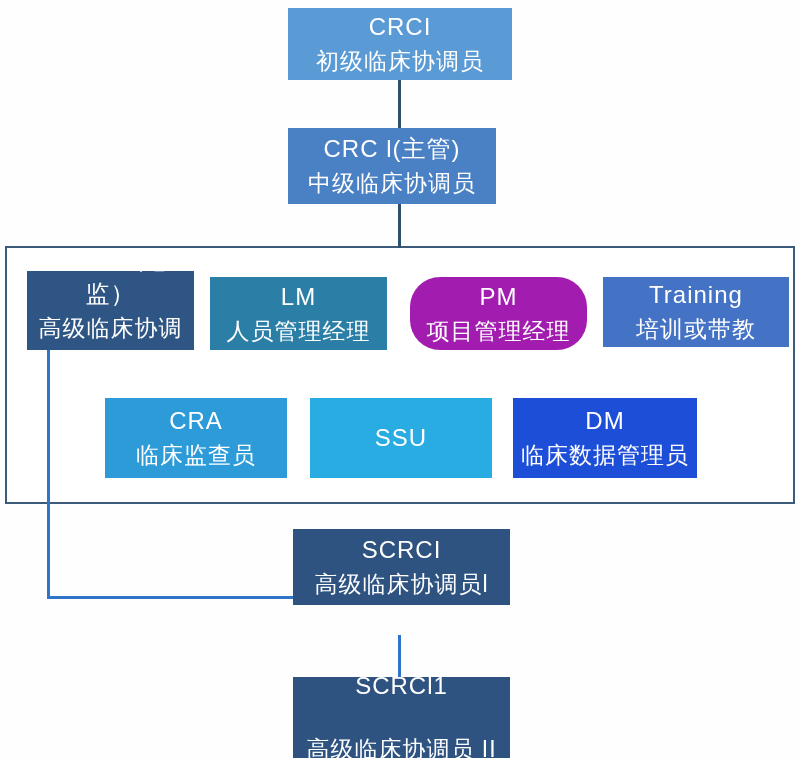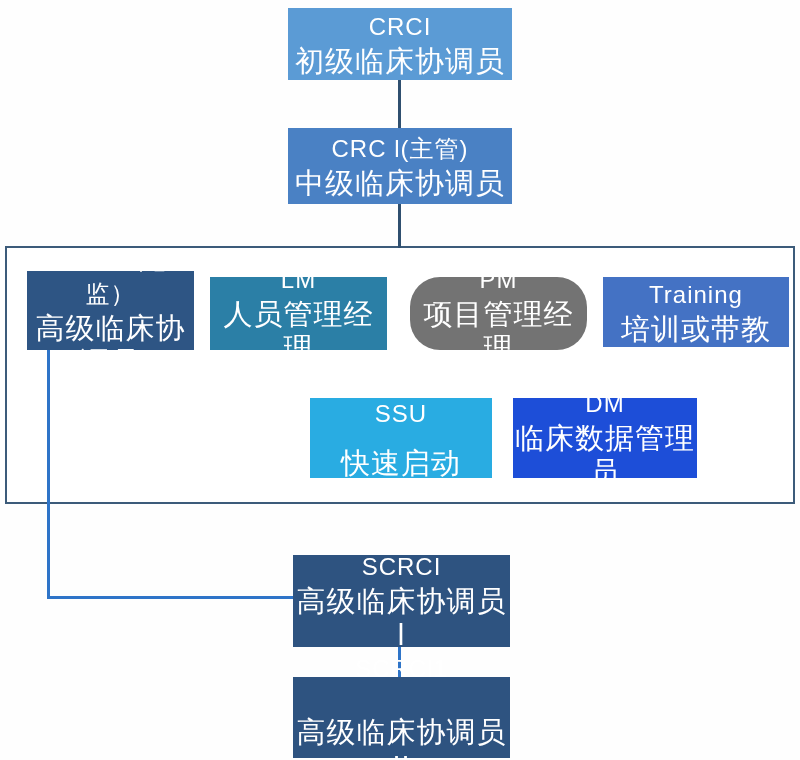--- a/index.html
+++ b/index.html
@@ -22,33 +22,33 @@
     flex-direction: column;
     align-items: center;
     justify-content: center;
     text-align: center;
     line-height: 34px;
     font-size: 23px;
     letter-spacing: 1px;
     z-index: 3;
   }
   .node .code { font-size: 24px; }
-  .node .label { font-size: 29px; }
+  .node .label { font-size: 23px; }
 
   
   #n-crci    { left: 288px; top: 8px;   width: 224px; height: 72px; }
-  #n-crc1    { left: 288px; top: 128px; width: 224px; height: 76px; }
+  #n-crc1    { left: 288px; top: 128px; width: 208px; height: 76px; }
   #n-scrc    { left: 27px;  top: 271px; width: 167px; height: 79px; }
   #n-lm      { left: 210px; top: 277px; width: 177px; height: 73px; }
   #n-pm      { left: 410px; top: 277px; width: 177px; height: 73px; }
   #n-training{ left: 603px; top: 277px; width: 186px; height: 70px; }
   #n-cra     { left: 105px; top: 398px; width: 182px; height: 80px; }
   #n-ssu     { left: 310px; top: 398px; width: 182px; height: 80px; gap: 15px; }
   #n-dm      { left: 513px; top: 398px; width: 184px; height: 80px; }
-  #n-scrci   { left: 293px; top: 555px; width: 217px; height: 92px; }
+  #n-scrci   { left: 293px; top: 529px; width: 217px; height: 76px; }
   #n-scrcl1  { left: 293px; top: 677px; width: 217px; height: 81px; gap: 29px; }
 
   
   #group-frame {
     position: absolute;
     left: 5px; top: 246px;
     width: 786px; height: 254px;
     border: 2px solid #3c5b7a;
     background: #ffffff;
     z-index: 1;
@@ -88,34 +88,37 @@
   <div class="node" id="n-lm" style="background: rgb(43, 127, 166);">
     <span class="code">LM</span>
     <span class="label">人员管理经理</span>
   </div>
 
   <div class="node" id="n-scrc" style="background: rgb(46, 85, 132);">
     <span class="code">SCRC（总监）</span>
     <span class="label">高级临床协调员</span>
   </div>
 
-  <div class="node" id="n-pm" style="background: #737373; border-radius: 30px;">
+  <div class="node" id="n-pm" style="background: #a21caf; border-radius: 30px;">
     <span class="code">PM</span>
     <span class="label">项目管理经理</span>
   </div>
 
   <div class="node" id="n-training" style="background: rgb(68, 114, 196);">
     <span class="code">Training</span>
     <span class="label">培训或带教</span>
   </div>
 
+  <div class="node" id="n-cra" style="background: rgb(46, 155, 217);">
+    <span class="code">CRA</span>
+    <span class="label">临床监查员</span>
+  </div>
 
   <div class="node" id="n-ssu" style="background: rgb(41, 172, 226);">
     <span class="code">SSU</span>
-    <span class="label">快速启动</span>
   </div>
 
   <div class="node" id="n-dm" style="background: #1d4ed8;">
     <span class="code">DM</span>
     <span class="label">临床数据管理员</span>
   </div>
 
   <div class="node" id="n-scrci" style="background: rgb(46, 83, 128);">
     <span class="code">SCRCI</span>
     <span class="label">高级临床协调员l</span>

